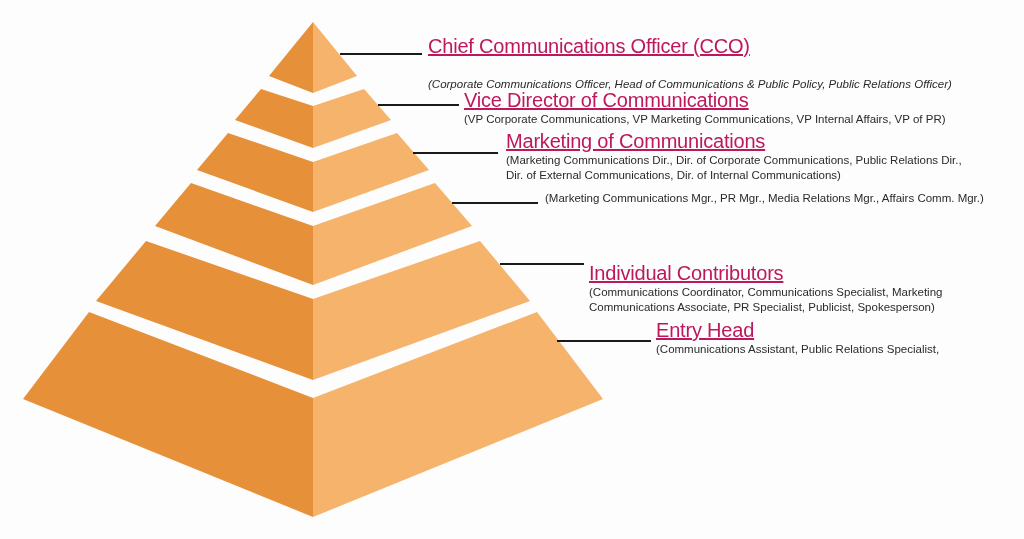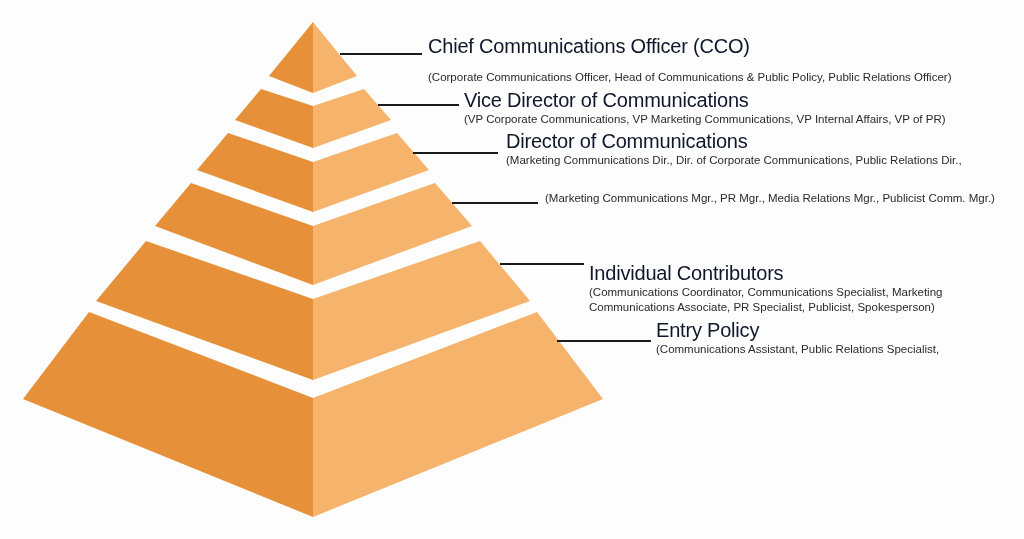--- a/index.html
+++ b/index.html
@@ -24,22 +24,23 @@
     }
     .label-block {
       position: absolute;
       white-space: nowrap;
     }
     .level-title {
       font-size: 20px;
       font-weight: 500;
       letter-spacing: -0.2px;
       line-height: 24px;
-      color: #0f172a;
+      color: #be185d;
       display: block;
+      text-decoration: underline;
     }
     .level-sub {
       font-size: 11.5px;
       line-height: 15px;
       color: #2a2a2a;
       display: block;
     }
     .leader {
       position: absolute;
       height: 2px;
@@ -84,39 +85,40 @@
 
 <div class="leader" style="left:340px; top:53px; width:82px;"></div>
 <div class="leader" style="left:378px; top:104px; width:81px;"></div>
 <div class="leader" style="left:413px; top:152px; width:85px;"></div>
 <div class="leader" style="left:452px; top:202px; width:86px;"></div>
 <div class="leader" style="left:500px; top:263px; width:84px;"></div>
 <div class="leader" style="left:557px; top:340px; width:94px;"></div>
 
 <div class="label-block" style="left:428px; top:34px;">
   <span class="level-title">Chief Communications Officer (CCO)</span>
-  <span class="level-sub" style="margin-top:12px;">(Corporate Communications Officer, Head of Communications &amp; Public Policy, Public Relations Officer)</span>
+  <span class="level-sub" style="margin-top:19px;font-style:italic;">(Corporate Communications Officer, Head of Communications &amp; Public Policy, Public Relations Officer)</span>
 </div>
 
 <div class="label-block" style="left:464px; top:88px;">
   <span class="level-title">Vice Director of Communications</span>
   <span class="level-sub">(VP Corporate Communications, VP Marketing Communications, VP Internal Affairs, VP of PR)</span>
 </div>
 
 <div class="label-block" style="left:506px; top:129px;">
-  <span class="level-title">Director of Communications</span>
+  <span class="level-title">Marketing of Communications</span>
   <span class="level-sub">(Marketing Communications Dir., Dir. of Corporate Communications, Public Relations Dir.,</span>
+  <span class="level-sub">Dir. of External Communications, Dir. of Internal Communications)</span>
 </div>
 
 <div class="label-block" style="left:545px; top:191px;">
-  <span class="level-sub">(Marketing Communications Mgr., PR Mgr., Media Relations Mgr., Publicist Comm. Mgr.)</span>
+  <span class="level-sub">(Marketing Communications Mgr., PR Mgr., Media Relations Mgr., Affairs Comm. Mgr.)</span>
 </div>
 
 <div class="label-block" style="left:589px; top:261px;">
   <span class="level-title">Individual Contributors</span>
   <span class="level-sub">(Communications Coordinator, Communications Specialist, Marketing</span>
   <span class="level-sub">Communications Associate, PR Specialist, Publicist, Spokesperson)</span>
 </div>
 
 <div class="label-block" style="left:656px; top:318px;">
-  <span class="level-title">Entry Policy</span>
+  <span class="level-title">Entry Head</span>
   <span class="level-sub">(Communications Assistant, Public Relations Specialist,</span>
 </div>
 
 </body></html>

